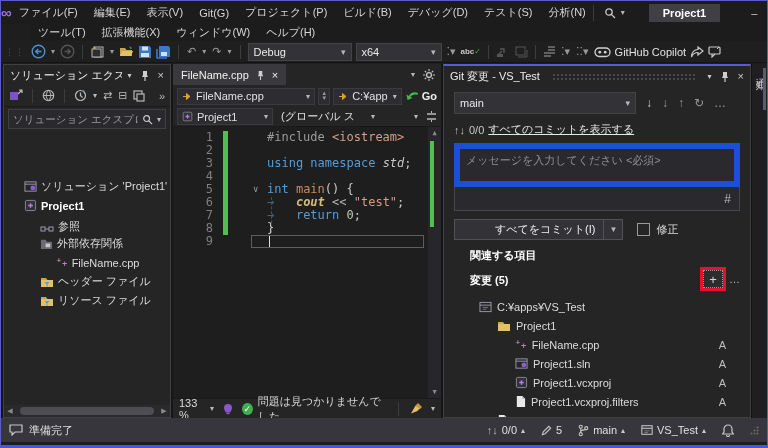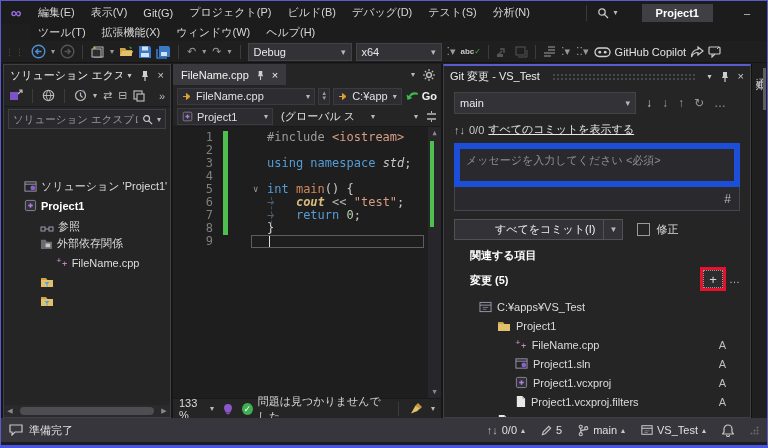--- a/index.html
+++ b/index.html
@@ -143,20 +143,21 @@
   .caret-up { font-size:8px; color:#c9c9c9; }
 </style>
 </head>
 <body>
 
 <div id="win">
 
   <div id="titlebar">
     <div id="vs-logo">∞</div>
     <div class="menu-row" id="menu-row1">
+        <span class="menu-item">ファイル(F)</span>
         <span class="menu-item">編集(E)</span>
         <span class="menu-item">表示(V)</span>
         <span class="menu-item">Git(G)</span>
         <span class="menu-item">プロジェクト(P)</span>
         <span class="menu-item">ビルド(B)</span>
         <span class="menu-item">デバッグ(D)</span>
         <span class="menu-item">テスト(S)</span>
         <span class="menu-item">分析(N)</span>
       </div>
     <div id="title-right">
@@ -396,30 +397,32 @@
           </div>
           <div class="tree-row" style="padding-left: 22px;">
             <span class="exp"></span>
             <span class="ic">
               <svg width="14" height="12" viewBox="0 0 14 12">
                 <path d="M1 2h5l1.5 2H13v7H1z" fill="#caa44a"></path>
                 <path d="M1 4h12v7H1z" fill="#e3c06a"></path>
                 <path d="M4.5 6h5l-2 2.2V11l-1-0.8V8.2z" fill="#4aa3e0"></path>
               </svg>
             </span>
+            <span class="tree-label">ヘッダー ファイル</span>
           </div>
           <div class="tree-row" style="padding-left: 22px;">
             <span class="exp"></span>
             <span class="ic">
               <svg width="14" height="12" viewBox="0 0 14 12">
                 <path d="M1 2h5l1.5 2H13v7H1z" fill="#caa44a"></path>
                 <path d="M1 4h12v7H1z" fill="#e3c06a"></path>
                 <path d="M4.5 6h5l-2 2.2V11l-1-0.8V8.2z" fill="#4aa3e0"></path>
               </svg>
             </span>
+            <span class="tree-label">リソース ファイル</span>
           </div>
         </div>
       <div class="hscroll">
         <span class="scroll-arrow">◀</span>
         <span class="thumb"></span>
         <span class="scroll-arrow">▶</span>
       </div>
     </div>
 
     <div class="panel" id="editor">

